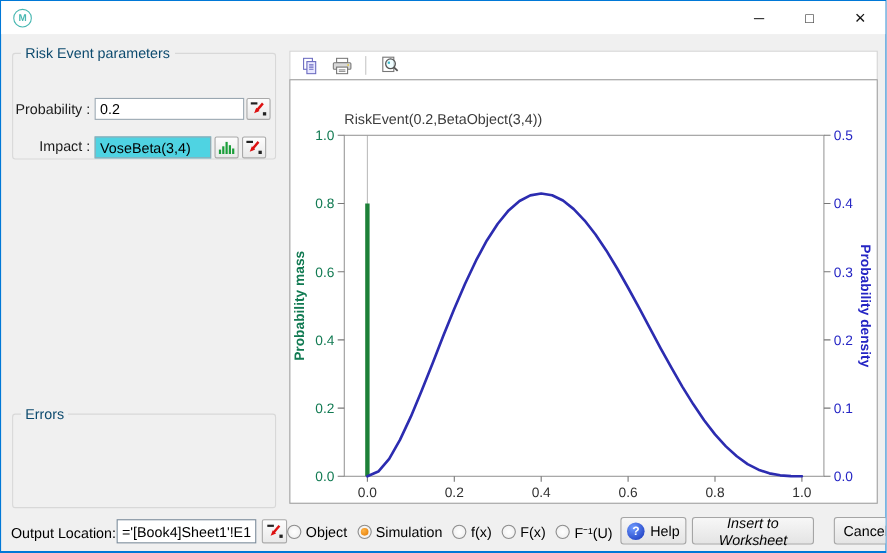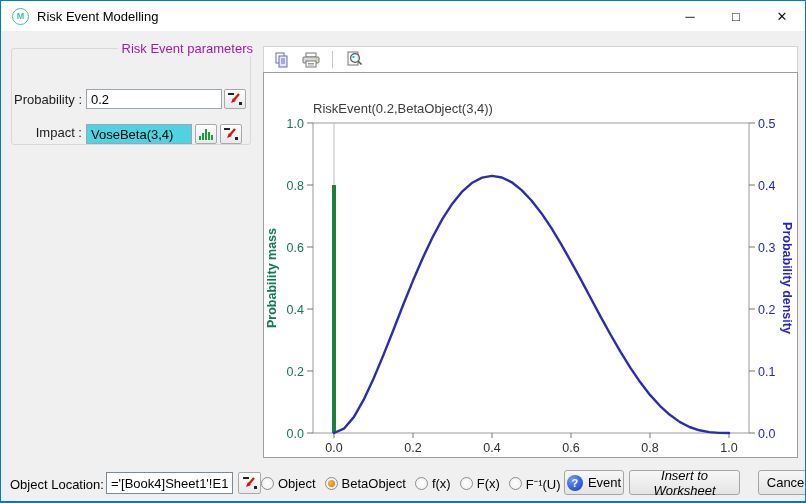--- a/index.html
+++ b/index.html
@@ -13,21 +13,21 @@
   }
   
   .titlebar{position:absolute;left:0;top:0;right:0;height:30px;background:#ffffff;display:flex;align-items:center;}
   .app-icon{width:17px;height:17px;margin-left:11px;border:1.6px solid #49b8b2;border-radius:50%;
     display:flex;align-items:center;justify-content:center;color:#49b8b2;font-size:9px;font-weight:bold;flex:none;}
   .title-text{margin-left:8px;font-size:13px;}
   .win-controls{margin-left:auto;display:flex;height:100%;}
   .win-btn{width:46px;height:100%;display:flex;align-items:center;justify-content:center;font-size:13px;color:#111;cursor:default;}
   
   fieldset.group{position:absolute;border:1px solid #d8d8d8;border-radius:3px;margin:0;padding:0;}
-  fieldset.group legend{margin-left:7px;padding:0 4px;font-size:13px;color:#a21caf;text-align:right;}
+  fieldset.group legend{margin-left:7px;padding:0 4px;font-size:13px;color:#0c4a6e;}
   .params{left:10px;top:40px;width:240px;height:104px;}
   .errors{left:10px;top:368px;width:240px;height:93px;}
   .frow-label{position:absolute;width:70px;left:0;text-align:right;font-size:13px;color:#1b1b1b;}
   .textbox{position:absolute;height:20px;border:1px solid #9aa7b1;background:#fff;
     font-family:"Liberation Sans",sans-serif;font-size:13px;padding:1px 4px;color:#000;}
   .textbox.cyan{background:#4fd3e2;}
   .icon-btn{position:absolute;height:20px;width:22px;border:1px solid #a9a9a9;border-radius:2px;
     background:linear-gradient(#fdfdfd,#e9e9e9);display:flex;align-items:center;justify-content:center;padding:0;}
   
   .chart-toolbar{position:absolute;left:262px;top:45px;width:535px;height:27px;background:#fff;
@@ -56,21 +56,20 @@
   .help-q{width:16px;height:16px;border-radius:50%;background:radial-gradient(circle at 35% 30%,#6f9bff,#1230b8);
     color:#fff;font-size:11px;font-weight:bold;display:flex;align-items:center;justify-content:center;flex:none;}
 </style>
 </head>
 <body>
 
 <div class="window">
 
   <div class="titlebar">
     <span class="app-icon">M</span>
-    <span class="title-text">Risk Event Modelling</span>
     <div class="win-controls">
       <span class="win-btn">─</span>
       <span class="win-btn">□</span>
       <span class="win-btn">✕</span>
     </div>
   </div>
 
   <fieldset class="group params">
     <legend>Risk Event parameters</legend>
     <span class="frow-label" style="top:36px;">Probability :</span>
@@ -97,20 +96,23 @@
     <button class="icon-btn" style="left:208px;top:68px;">
       <svg width="16" height="14" viewBox="0 0 16 14">
         <rect x="1" y="1" width="6" height="2" fill="#222"></rect>
         <line x1="12" y1="2" x2="6" y2="9" stroke="#dd1111" stroke-width="2.2"></line>
         <path d="M4,11 L9,9 L6,6 Z" fill="#dd1111"></path>
         <rect x="12" y="10" width="3" height="3" fill="#222"></rect>
       </svg>
     </button>
   </fieldset>
 
+  <fieldset class="group errors">
+    <legend>Errors</legend>
+  </fieldset>
 
   <div class="chart-toolbar">
     <span class="tool-icon">
       <svg width="16" height="16" viewBox="0 0 16 16">
         <rect x="2" y="1" width="8" height="10" fill="#fff" stroke="#6a6ac0"></rect>
         <rect x="5" y="4" width="8" height="11" fill="#e8e8ff" stroke="#6a6ac0"></rect>
         <line x1="7" y1="7" x2="11" y2="7" stroke="#6a6ac0"></line>
         <line x1="7" y1="9" x2="11" y2="9" stroke="#6a6ac0"></line>
         <line x1="7" y1="11" x2="11" y2="11" stroke="#6a6ac0"></line>
       </svg>
@@ -177,59 +179,59 @@
         <line x1="465" y1="360" x2="465" y2="365" stroke="#777"></line>
         <text x="465" y="379" text-anchor="middle" font-size="12.5" fill="#303030" font-family="&quot;Liberation Sans&quot;,sans-serif">1.0</text>
         <text x="12" y="205" text-anchor="middle" font-size="12.5" font-weight="bold" fill="#117a52" transform="rotate(-90 12 205)" font-family="&quot;Liberation Sans&quot;,sans-serif">Probability mass</text>
         <text x="519" y="205" text-anchor="middle" font-size="12.5" font-weight="bold" fill="#2525c4" transform="rotate(90 519 205)" font-family="&quot;Liberation Sans&quot;,sans-serif">Probability density</text>
         <text x="49" y="40" text-anchor="start" font-size="13" fill="#3c3c3c" font-family="&quot;Liberation Sans&quot;,sans-serif">RiskEvent(0.2,BetaObject(3,4))</text>
         <line x1="70" y1="360" x2="70" y2="112" stroke="#1d8038" stroke-width="4"></line>
         <path d="M70.0,360.0 L79.9,355.7 L89.8,344.1 L99.6,326.9 L109.5,305.8 L119.4,282.1 L129.3,257.2 L139.1,232.0 L149.0,207.6 L158.9,184.7 L168.8,163.8 L178.6,145.6 L188.5,130.4 L198.4,118.3 L208.3,109.7 L218.1,104.6 L228.0,102.9 L237.9,104.5 L247.8,109.3 L257.6,117.1 L267.5,127.5 L277.4,140.2 L287.3,154.9 L297.1,171.1 L307.0,188.6 L316.9,206.7 L326.8,225.2 L336.6,243.6 L346.5,261.5 L356.4,278.7 L366.3,294.6 L376.1,309.1 L386.0,321.9 L395.9,332.8 L405.8,341.8 L415.6,348.9 L425.5,354.0 L435.4,357.3 L445.3,359.1 L455.1,359.9 L465.0,360.0" fill="none" stroke="#2c2cb0" stroke-width="2.4" stroke-linejoin="round" stroke-linecap="round"></path>
       </svg>
   </div>
 
-  <span class="footer-label">Object Location:</span>
+  <span class="footer-label">Output Location:</span>
   <input class="textbox out-input" style="position: absolute;" value="='[Book4]Sheet1'!E10">
   <button class="icon-btn out-picker" style="position:absolute;">
     <svg width="16" height="14" viewBox="0 0 16 14">
       <rect x="1" y="1" width="6" height="2" fill="#222"></rect>
       <line x1="12" y1="2" x2="6" y2="9" stroke="#dd1111" stroke-width="2.2"></line>
       <path d="M4,11 L9,9 L6,6 Z" fill="#dd1111"></path>
       <rect x="12" y="10" width="3" height="3" fill="#222"></rect>
     </svg>
   </button>
 
   <div class="radio-group">
     <label class="radio-item">
       <span class="radio-circle"></span>
       <span class="radio-label">Object</span>
     </label>
     <label class="radio-item checked">
       <span class="radio-circle">
           <span class="radio-dot"></span>
         </span>
-      <span class="radio-label">BetaObject</span>
+      <span class="radio-label">Simulation</span>
     </label>
     <label class="radio-item">
       <span class="radio-circle"></span>
       <span class="radio-label">f(x)</span>
     </label>
     <label class="radio-item">
       <span class="radio-circle"></span>
       <span class="radio-label">F(x)</span>
     </label>
     <label class="radio-item">
       <span class="radio-circle"></span>
       <span class="radio-label">F⁻¹(U)</span>
     </label>
   </div>
 
   <button class="btn btn-help">
     <span class="help-q">?</span>
-    <span>Event</span>
+    <span>Help</span>
   </button>
   <button class="btn btn-insert">
     <span>Insert to Worksheet</span>
   </button>
   <button class="btn btn-cancel">
     <span>Cancel</span>
   </button>
 
 </div>
 

